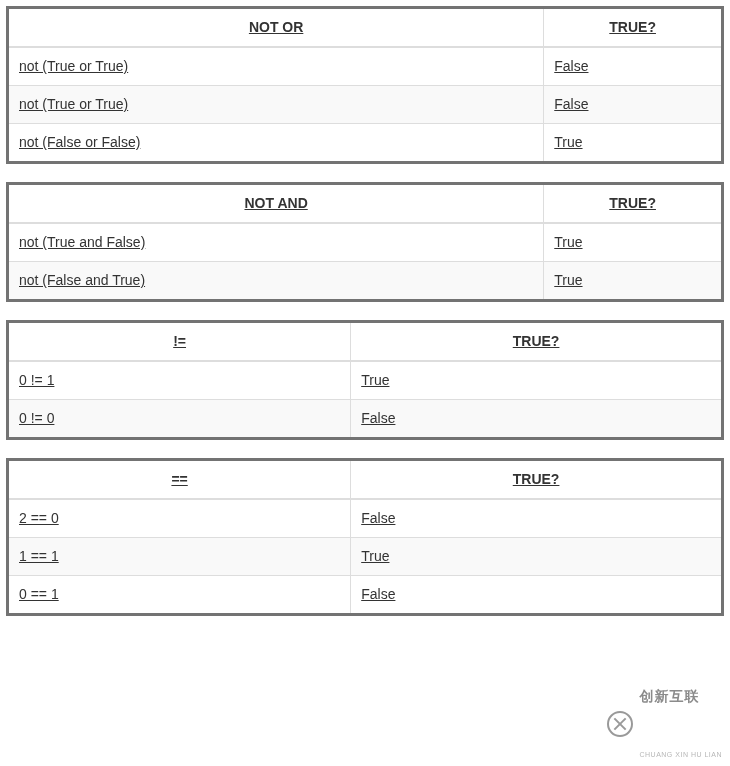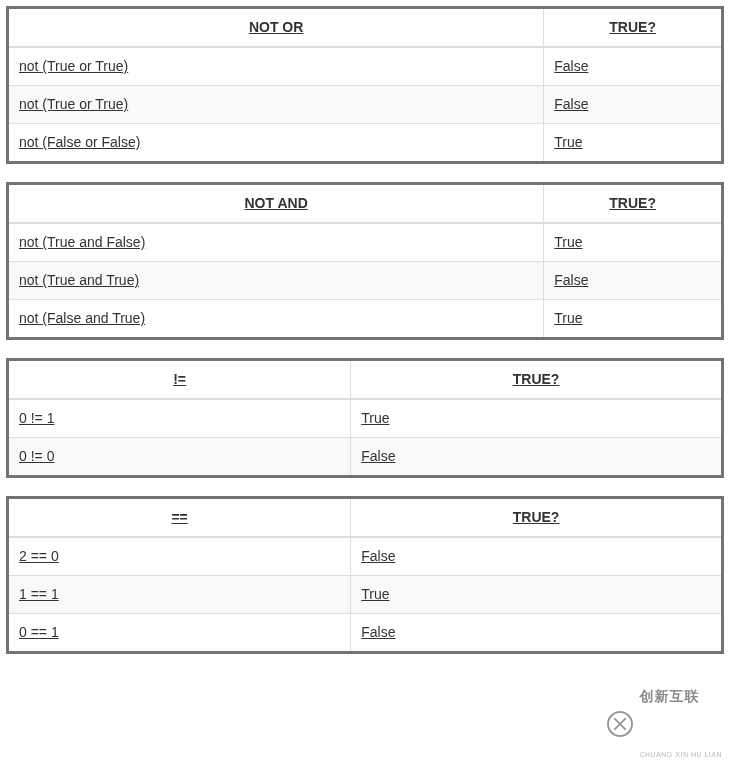--- a/index.html
+++ b/index.html
@@ -102,24 +102,20 @@
       <th>NOT AND</th>
       <th>TRUE?</th>
     </tr>
   </thead>
   <tbody>
     <tr>
         <td>not (True and False)</td>
         <td>True</td>
       </tr>
     <tr>
-        <td>not (True and True)</td>
-        <td>False</td>
-      </tr>
-    <tr>
         <td>not (False and True)</td>
         <td>True</td>
       </tr>
   </tbody>
 </table>
 
 <table class="t34">
   <thead>
     <tr>
       <th>!=</th>

